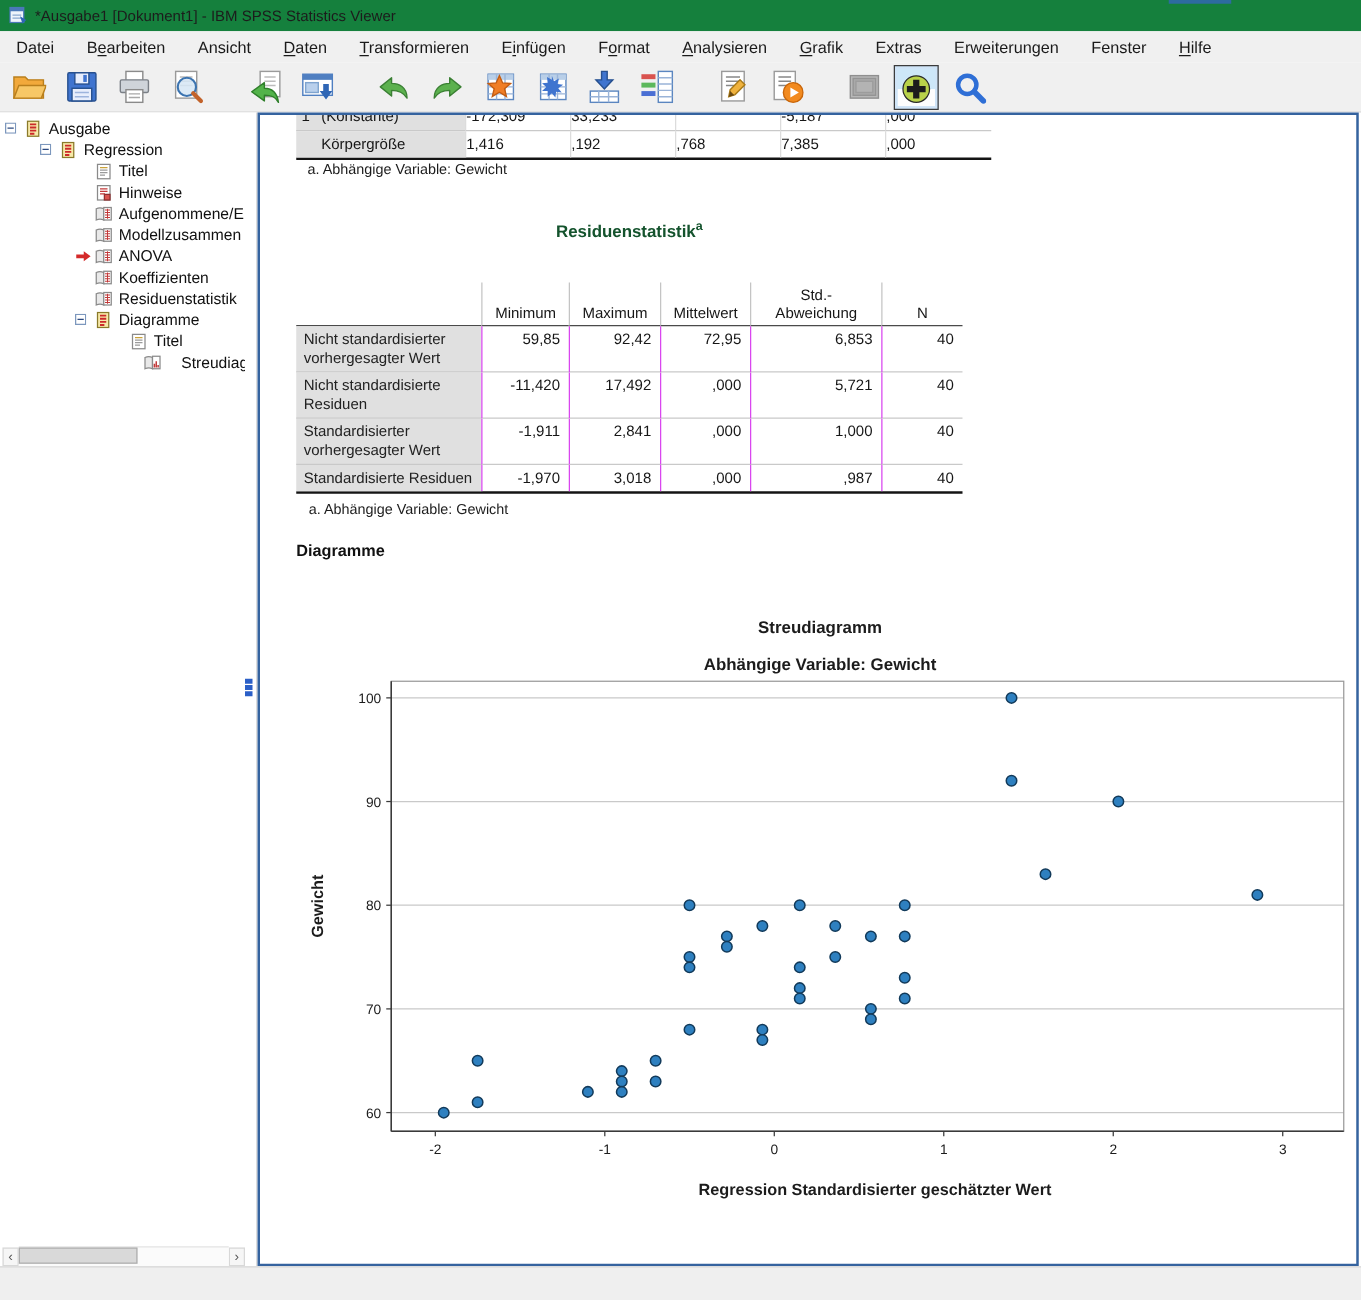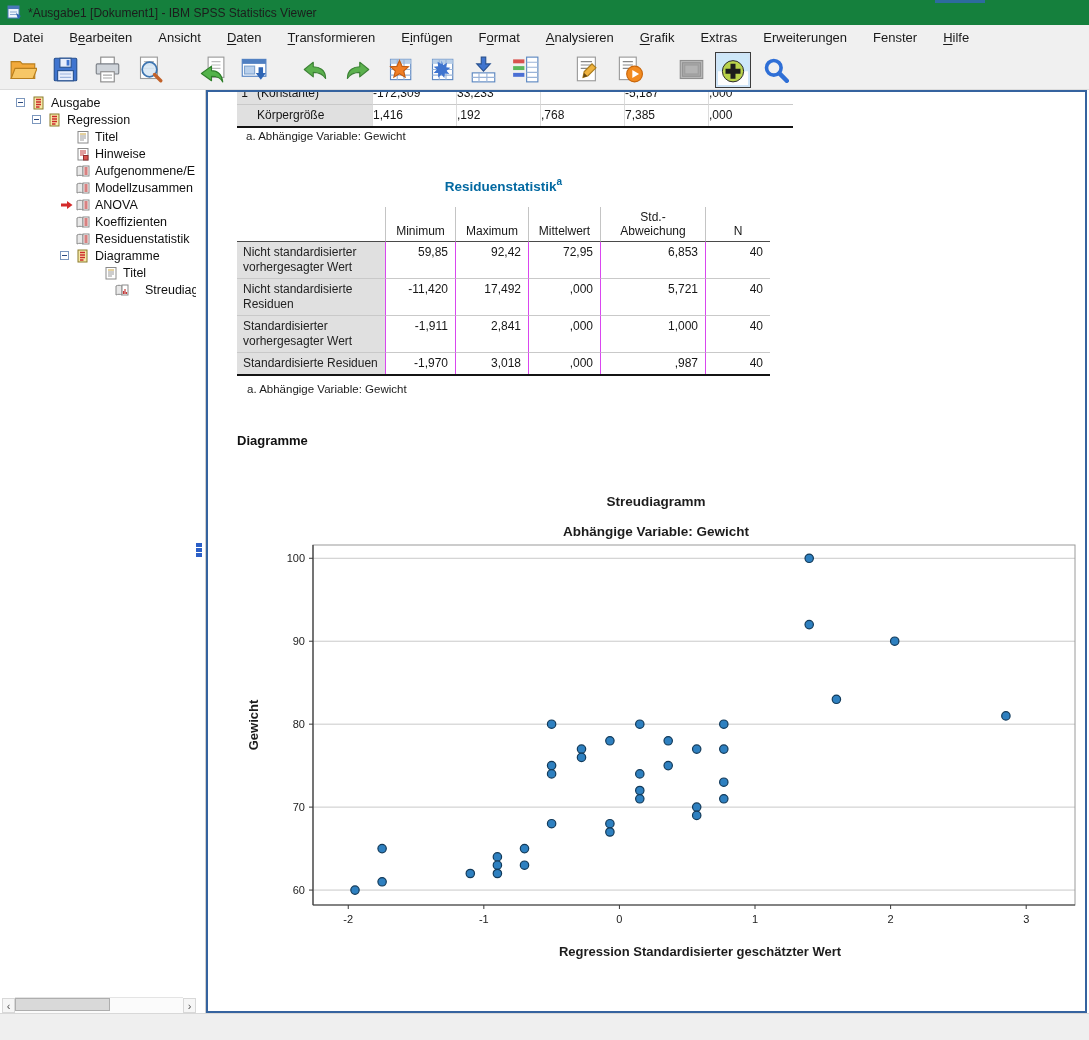--- a/index.html
+++ b/index.html
@@ -49,21 +49,21 @@
   .spss-grid{display:grid;font-size:12px;color:#161616;border-bottom:2px solid #141414;}
   .coef-table{position:absolute;left:29px;top:-9px;width:556px;}
   .c-model,.c-label{background:#e0e0e0;}
   .c-model{height:21px;line-height:21px;text-align:center;}
   .c-label{height:21px;line-height:21px;padding-left:5px;}
   .c-num{height:21px;line-height:21px;text-align:left;padding-right:7px;border-left:1px solid #dcdcdc;}
   .rsep{border-bottom:1px solid #c9c9c9;}
   .footnote{position:absolute;font-size:11.5px;color:#1c1c1c;}
 
   .resid-block{position:absolute;left:29px;top:84px;width:533px;}
-  .tbl-title{font-size:13.5px;font-weight:bold;color:#0369a1;text-align:center;margin-bottom:13px;}
+  .tbl-title{font-size:13.5px;font-weight:bold;color:#14532d;text-align:center;margin-bottom:33px;}
   .tbl-title sup{font-size:10px;}
   .hcell{display:flex;align-items:flex-end;justify-content:center;text-align:center;padding:3px 3px 3px 3px;line-height:1.2;border-bottom:1px solid #4a4a4a;min-height:34px;box-sizing:border-box;}
   .hcell.vline{border-left:1px solid #c4c4c4;}
   .r-label{background:#e0e0e0;color:#222;padding:3px 6px;line-height:1.25;}
   .r-num{text-align:right;padding:3px 7px 3px 3px;border-left:1px solid #d946ef;}
   .resid-foot{font-size:11.5px;margin:7px 0 0 10px;color:#1c1c1c;}
 
   .section-heading{position:absolute;left:29px;top:341px;font-size:13px;font-weight:bold;color:#111;}
 
   .chart-svg{position:absolute;left:0;top:388px;}
@@ -227,21 +227,21 @@
       <div class="tb-btn">
         <svg width="27" height="27" viewBox="0 0 24 24">
           <circle cx="10.5" cy="10.5" r="6.5" fill="none" stroke="#2f6fd6" stroke-width="3.2"></circle>
           <path d="M15.5 15.5L22 22" stroke="#2f6fd6" stroke-width="4" stroke-linecap="round"></path>
         </svg>
       </div>
     </div>
 
   <div class="sidebar">
     <div class="tree">
-        <div class="tree-row" style="padding-left: 16px;">
+        <div class="tree-row" style="padding-left: 4px;">
           <span class="tree-slot">
             <svg width="9" height="9" viewBox="0 0 9 9">
               <rect x=".5" y=".5" width="8" height="8" fill="#fff" stroke="#7c97bd"></rect>
               <path d="M2 4.5h5" stroke="#2c4a80"></path>
             </svg>
           </span>
           <span class="tree-icon"><svg width="14" height="14" viewBox="0 0 14 14">
               <rect x="2" y="1" width="9" height="12" fill="#f7e9a8" stroke="#8a7a2a"></rect>
               <path d="M4 3.5h5M4 6h5M4 8.5h5M4 11h3.5" stroke="#cc2a2a" stroke-width="1.5"></path>
             </svg></span>

